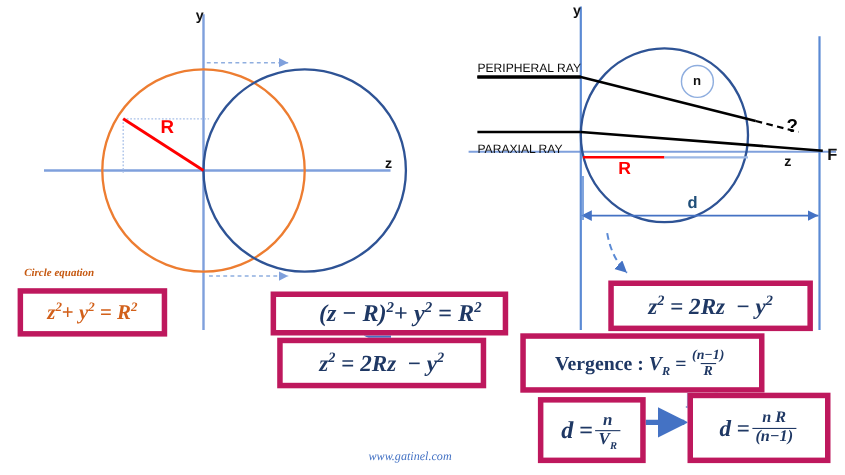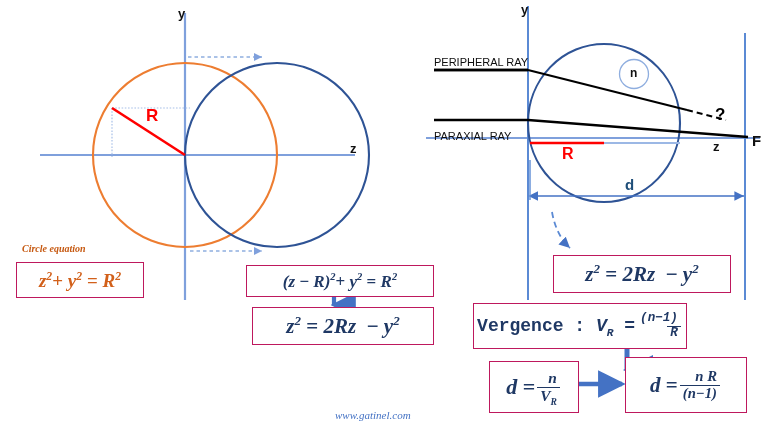--- a/index.html
+++ b/index.html
@@ -6,21 +6,21 @@
   body{
     width:768px;height:432px;background:#ffffff;
     font-family:"Liberation Sans",sans-serif;
     position:relative;overflow:hidden;
   }
   #stage{position:absolute;left:0;top:0;width:768px;height:432px;}
   svg.layer{position:absolute;left:0;top:0;width:768px;height:432px;overflow:visible;}
 
   .eqbox{
     position:absolute;
-    border:1px solid #be185d;
+    border:5px solid #be185d;
     background:#ffffff;
     color:#1f3864;
     font-family:"Liberation Serif",serif;
     font-weight:bold;font-style:italic;
     display:flex;align-items:center;justify-content:center;
     white-space:nowrap;
     line-height:1;
   }
   .eqbox.orange{color:#d2601a;}
 
@@ -66,21 +66,21 @@
   .qmark{
     position:absolute;
     font-family:"Liberation Sans",sans-serif;
     font-weight:bold;color:#000000;
   }
 
   
   .sup{font-size:0.62em;vertical-align:super;line-height:0;}
   .sub{font-size:0.62em;vertical-align:sub;line-height:0;}
   .frac{
-    display:inline-flex;flex-direction:column;align-items:flex-end;
+    display:inline-flex;flex-direction:column;align-items:center;
     vertical-align:middle;margin:0 2px;font-style:italic;
   }
   .frac .num{padding:0 3px;font-size:0.70em;line-height:1.05;}
   .frac .den{padding:0 3px;font-size:0.70em;line-height:1.05;border-top:1.6px solid currentColor;}
   .op{font-style:normal;}
   .upr{font-style:normal;}
 </style>
 </head>
 <body>
 
@@ -161,21 +161,21 @@
   <div class="axislabel" style="left:350px;top:141px;font-size:13px;">z</div>
   <div class="redlabel" style="left:146px;top:106px;font-size:17px;">R</div>
 
   <div class="caption orange" style="left:22px;top:243px;font-size:10px;">Circle equation</div>
 
   <div class="eqbox orange" style="left:16px;top:262px;width:126px;height:34px;font-size:19px;">
     <span>z<span class="sup">2</span><span class="op">+</span>&nbsp;y<span class="sup">2</span>&nbsp;<span class="op">=</span>&nbsp;R<span class="sup">2</span></span>
   </div>
 
 
-  <div class="eqbox" style="left:246px;top:265px;width:186px;height:30px;font-size:17px;">
+  <div class="eqbox" style="left:246px;top:265px;width:186px;height:30px;font-size:22px;padding-left:20px;">
     <span>(z&nbsp;<span class="op">−</span>&nbsp;R)<span class="sup">2</span><span class="op">+</span>&nbsp;y<span class="sup">2</span>&nbsp;<span class="op">=</span>&nbsp;R<span class="sup">2</span></span>
   </div>
 
   <div class="eqbox" style="left:252px;top:307px;width:180px;height:36px;font-size:21px;">
     <span>z<span class="sup">2</span>&nbsp;<span class="op">=</span>&nbsp;2Rz&nbsp;&nbsp;<span class="op">−</span>&nbsp;y<span class="sup">2</span></span>
   </div>
 
   <div class="axislabel" style="left:521px;top:2px;font-size:13px;">y</div>
   <div class="axislabel" style="left:713px;top:139px;font-size:13px;">z</div>
   <div class="axislabel" style="left:752px;top:132px;font-size:15px;">F</div>
@@ -187,21 +187,21 @@
   <div class="raylabel" style="left:434px;top:106px;font-size:11px;margin-top:24px;">PARAXIAL RAY</div>
 
   <div class="redlabel" style="left:562px;top:145px;font-size:16px;">R</div>
   <div class="bluelabel" style="left:625px;top:176px;font-size:15px;">d</div>
 
   <div class="eqbox" style="left:553px;top:255px;width:176px;height:36px;font-size:21px;">
     <span>z<span class="sup">2</span>&nbsp;<span class="op">=</span>&nbsp;2Rz&nbsp;&nbsp;<span class="op">−</span>&nbsp;y<span class="sup">2</span></span>
   </div>
 
   <div class="eqbox" style="left:473px;top:303px;width:212px;height:44px;font-size:18px;">
-    <span style="font-style:normal;display:inline-flex;align-items:center;font-family:Liberation Mono, monospace;">
+    <span style="font-style:normal;display:inline-flex;align-items:center;">
       <span class="upr">Vergence :</span>&nbsp;<span style="font-style:italic;">V<span class="sub">R</span></span>&nbsp;<span class="op">=</span>
       <span class="frac">
         <span class="num">(n−1)</span>
         <span class="den">R</span>
       </span>
     </span>
   </div>
 
   <div class="eqbox" style="left:489px;top:361px;width:88px;height:50px;font-size:22px;">
     <span style="display:inline-flex;align-items:center;">

